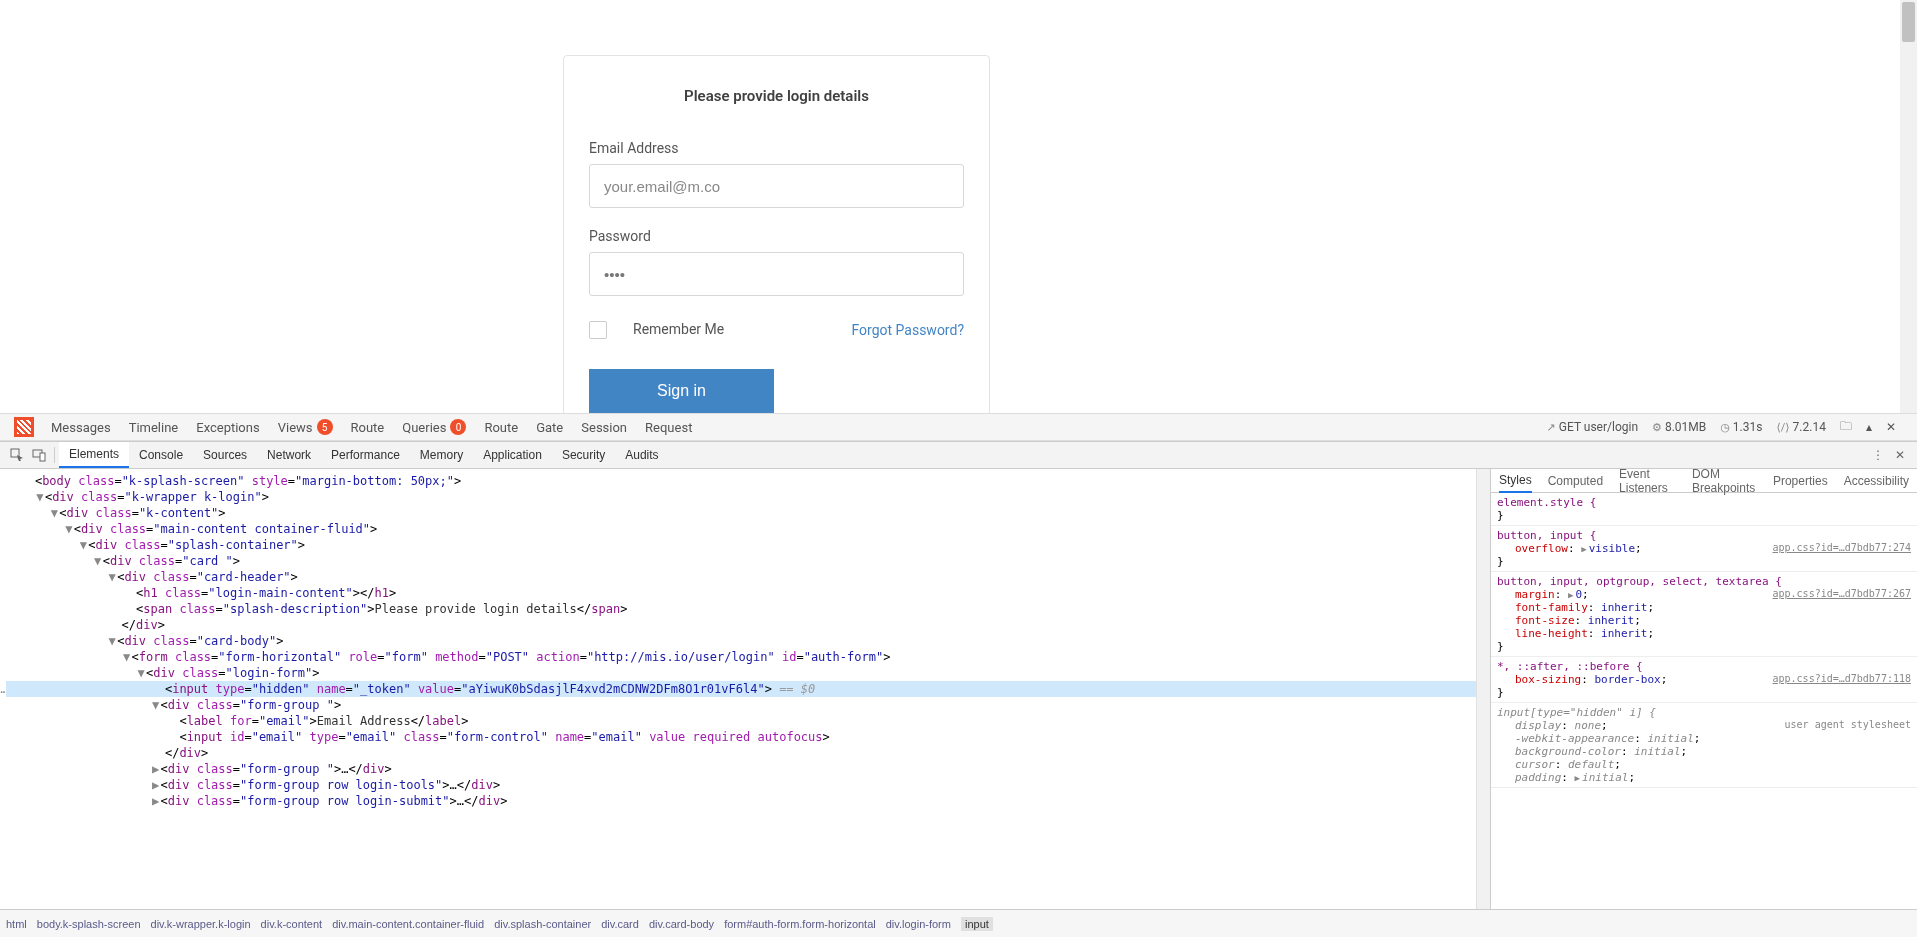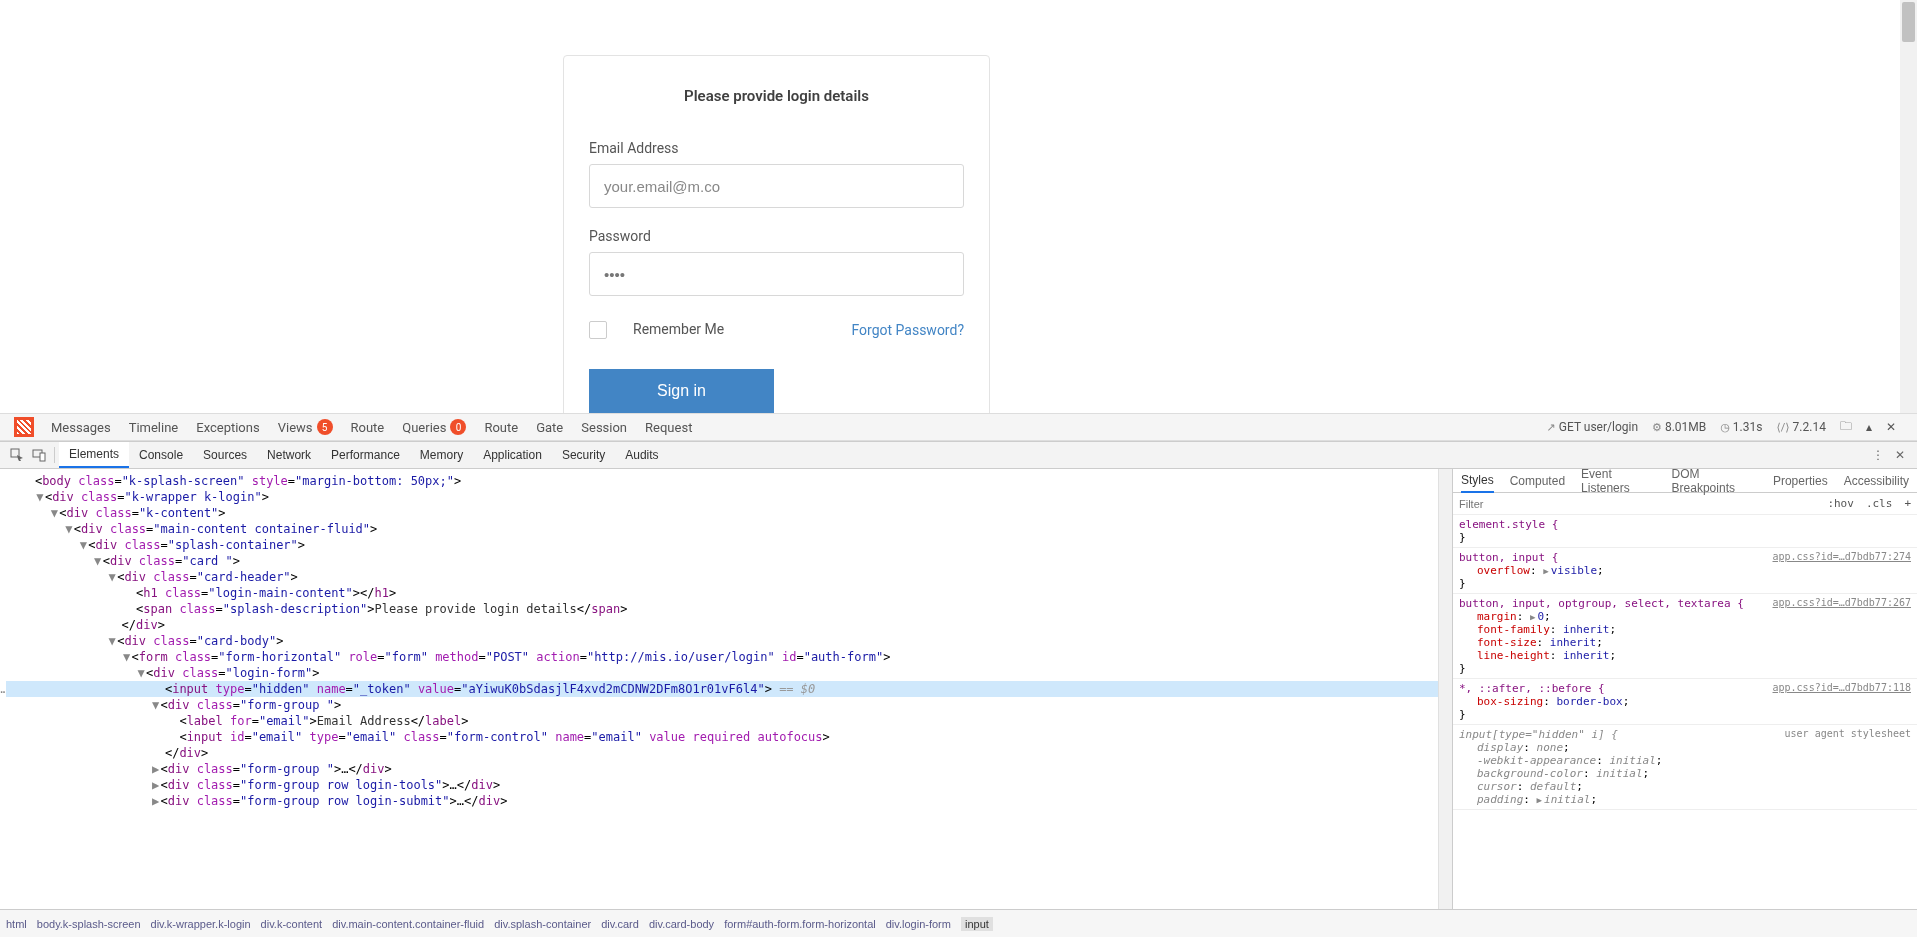--- a/index.html
+++ b/index.html
@@ -34,30 +34,30 @@
 
 
 .devtools { flex: 1; display: flex; flex-direction: column; border-top: 1px solid #ccc; background: #fff; font-family: "Segoe UI", Tahoma, sans-serif; }
 .dt-tabs { height: 27px; background: #f3f3f3; border-bottom: 1px solid #ccc; display: flex; align-items: center; padding: 0 6px; font-size: 12px; color: #333; }
 .dt-tabs .icon-btn { width: 22px; height: 22px; display: flex; align-items: center; justify-content: center; cursor: pointer; color: #666; }
 .dt-tabs .tab { padding: 0 10px; height: 100%; display: flex; align-items: center; cursor: pointer; }
 .dt-tabs .tab.active { background: #fff; border-bottom: 2px solid #1a73e8; color: #333; }
 .dt-tabs .spacer { flex: 1; }
 .dt-body { flex: 1; display: flex; overflow: hidden; }
 .dt-elements { flex: 1; overflow: auto; font-family: Menlo, Consolas, monospace; font-size: 12px; padding: 4px 0 4px 6px; line-height: 16px; position: relative; }
-.dt-styles { width: 465px; border-left: 1px solid #ccc; display: flex; flex-direction: column; font-size: 11px; }
+.dt-styles { width: 427px; border-left: 1px solid #ccc; display: flex; flex-direction: column; font-size: 11px; }
 .st-tabs { height: 24px; border-bottom: 1px solid #ccc; display: flex; align-items: center; padding: 0 8px; gap: 16px; color: #666; font-size: 12px; }
 .st-tabs .stab { cursor: pointer; padding: 4px 0; }
 .st-tabs .stab.active { color: #333; border-bottom: 2px solid #1a73e8; }
 .st-filter { height: 22px; border-bottom: 1px solid #eee; display: flex; align-items: center; }
 .st-filter input { flex: 1; border: none; padding: 2px 6px; font-size: 11px; outline: none; }
 .st-filter .ctl { padding: 0 6px; font-size: 11px; color: #555; font-family: Menlo, monospace; cursor: pointer; }
 .st-rules { flex: 1; overflow: auto; font-family: Menlo, Consolas, monospace; font-size: 11px; }
 .rule { border-bottom: 1px solid #eee; padding: 3px 6px; position: relative; }
-.rule .src { position: absolute; right: 6px; top: 3px; color: #888; font-size: 10px; text-decoration: underline; cursor: pointer; }
+.rule .src { position: absolute; right: 6px; top: 16px; color: #888; font-size: 10px; text-decoration: underline; cursor: pointer; }
 .rule .src.ua { text-decoration: none; }
 .sel { color: #881280; }
 .prop { color: #c80000; }
 .val { color: #1a1aa6; }
 .prop.ua { color: #888; font-style: italic; }
 .val.ua { color: #888; font-style: italic; }
 .decl { padding-left: 18px; }
 .tri { color: #888; font-size: 9px; margin-right: 2px; }
 
 
@@ -204,26 +204,20 @@
 
       <div class="dt-styles">
         <div class="st-tabs">
           <span class="stab active">Styles</span>
           <span class="stab">Computed</span>
           <span class="stab">Event Listeners</span>
           <span class="stab">DOM Breakpoints</span>
           <span class="stab">Properties</span>
           <span class="stab">Accessibility</span>
         </div>
-        <div class="st-filter">
-          <input placeholder="Filter" style="">
-          <span class="ctl">:hov</span>
-          <span class="ctl">.cls</span>
-          <span class="ctl">+</span>
-        </div>
         <div class="st-rules">
           <div class="rule">
             <div><span class="sel">element.style {</span></div>
             <div>}</div>
           </div>
           <div class="rule">
             <span class="src">app.css?id=…d7bdb77:274</span>
             <div><span class="sel">button, input {</span></div>
             <div class="decl"><span class="prop">overflow</span>: <span class="tri">▶</span><span class="val">visible</span>;</div>
             <div>}</div>

